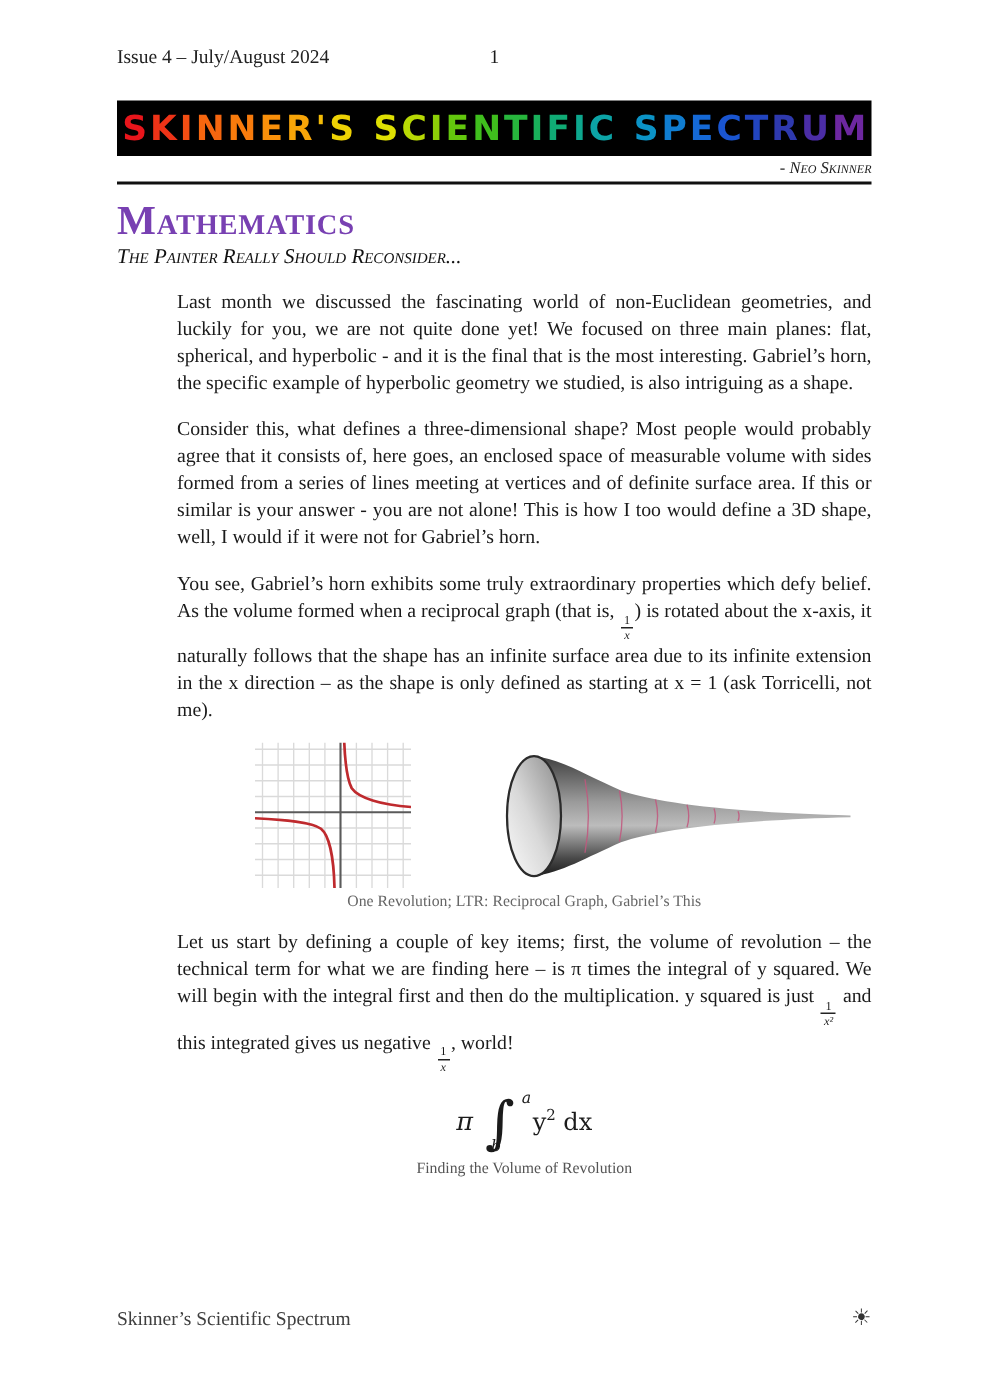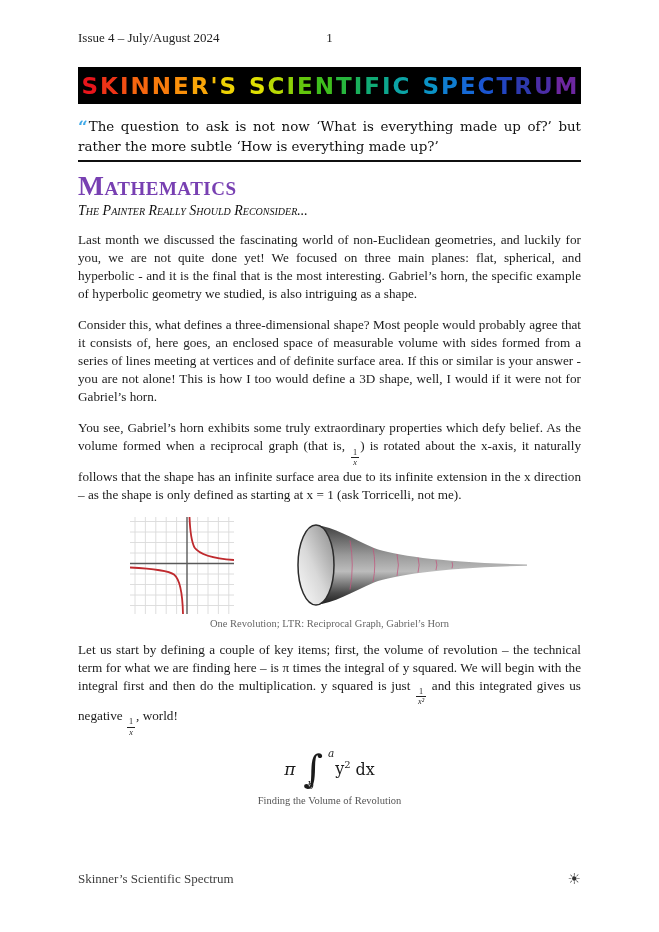--- a/index.html
+++ b/index.html
@@ -29,21 +29,21 @@
   .pull-quote{margin-top:13px;font-family:"DejaVu Serif",serif;font-size:13.4px;line-height:1.5;color:#111;text-align:justify;}
   .quote-mark{font-weight:bold;font-size:17px;line-height:0;vertical-align:-2px;margin-right:1px;}
   .quote-attribution{margin-top:2px;text-align:right;font-style:italic;font-variant:small-caps;font-size:11px;color:#222;}
   .divider{margin-top:3px;border:none;border-top:2.4px solid #101010;}
 
   
   .section-title{margin:6px 0 0;font-size:27.5px;font-weight:600;font-variant:small-caps;letter-spacing:0.5px;}
   .section-subtitle{margin:1px 0 0;font-size:14px;font-style:italic;font-variant:small-caps;color:#111;}
 
   
-  .article-body{margin-top:12px;}
+  .article-body{margin-top:12px;margin-left:40px;}
   .article-body p{font-size:13.2px;line-height:18px;text-align:justify;margin:0 0 13px;}
   .it{}
   .frac{display:inline-flex;flex-direction:column;text-align:center;vertical-align:-0.55em;font-size:0.62em;line-height:1.15;margin:0 1px;}
   .frac .num{border-bottom:1px solid #222;padding:0 2px;}
   .frac .den{font-style:italic;padding:0 2px;}
 
   
   .figure-row{display:flex;align-items:center;gap:62px;margin:4px 0 0 52px;}
   .figure-caption{text-align:center;font-size:10.5px;color:#666;margin:4px 0 12px;}
 
@@ -74,21 +74,21 @@
 
     <div class="header">
       <span class="issue-label">Issue 4 – July/August 2024</span>
       <span class="page-number">1</span>
     </div>
 
     <div class="masthead" style="background: rgb(0, 0, 0);">
       <span class="masthead-title"><span style="color: rgb(232, 21, 27);">S</span><span style="color: rgb(238, 51, 23);">K</span><span style="color: rgb(243, 78, 19);">I</span><span style="color: rgb(246, 102, 15);">N</span><span style="color: rgb(248, 123, 12);">N</span><span style="color: rgb(250, 144, 10);">E</span><span style="color: rgb(248, 165, 8);">R</span><span style="color: rgb(244, 188, 6);">'</span><span style="color: rgb(238, 210, 4);">S</span><span style="display: inline-block; width: 9px;"> </span><span style="color: rgb(223, 224, 2);">S</span><span style="color: rgb(184, 217, 4);">C</span><span style="color: rgb(141, 208, 7);">I</span><span style="color: rgb(99, 199, 13);">E</span><span style="color: rgb(63, 190, 29);">N</span><span style="color: rgb(39, 182, 61);">T</span><span style="color: rgb(25, 176, 91);">I</span><span style="color: rgb(16, 171, 117);">F</span><span style="color: rgb(13, 167, 142);">I</span><span style="color: rgb(12, 164, 166);">C</span><span style="display: inline-block; width: 9px;"> </span><span style="color: rgb(11, 147, 198);">S</span><span style="color: rgb(16, 125, 208);">P</span><span style="color: rgb(21, 105, 214);">E</span><span style="color: rgb(26, 85, 208);">C</span><span style="color: rgb(34, 69, 192);">T</span><span style="color: rgb(46, 57, 174);">R</span><span style="color: rgb(75, 45, 166);">U</span><span style="color: rgb(109, 39, 160);">M</span></span>
     </div>
 
-    <div class="pull-quote"><span class="quote-mark" style="color: rgb(63, 169, 232);">“</span><span>The question to ask is not now ‘What is everything made up of?’ but rather the more subtle ‘How is everything made up?’</span></div>
+    <div class="quote-attribution">- Neo Skinner</div>
     <hr class="divider">
 
     <h1 class="section-title" style="color: rgb(120, 64, 178);">Mathematics</h1>
     <div class="section-subtitle">The Painter Really Should Reconsider...</div>
 
     <div class="article-body">
       <div id="para-slot-1">
           <p><span>Last month we discussed the fascinating world of non-Euclidean geometries, and luckily for you, we are not quite done yet! We focused on three main planes: flat, spherical, and hyperbolic - and it is the final that is the most interesting. Gabriel’s horn, the specific example of hyperbolic geometry we studied, is also intriguing as a shape.</span></p>
           <p><span>Consider this, what defines a three-dimensional shape? Most people would probably agree that it consists of, here goes, an enclosed space of measurable volume with sides formed from a series of lines meeting at vertices and of definite surface area. If this or similar is your answer - you are not alone! This is how I too would define a 3D shape, well, I </span><span class="it">would</span><span> if it were not for Gabriel’s horn.</span></p>
           <p><span>You see, Gabriel’s horn exhibits some truly extraordinary properties which defy belief. As the volume formed when a reciprocal graph (that is, </span><span class="frac">
@@ -145,21 +145,21 @@
             <path d="M54,18.5 Q58.5,43 54,67.5"></path>
             <path d="M77,26 Q80.5,43 77,60"></path>
             <path d="M101,32 Q103.8,43 101,54"></path>
             <path d="M122,35.5 Q124.3,43 122,50.5"></path>
             <path d="M140,38 Q141.8,43 140,48"></path>
             <path d="M156,39.8 Q157.4,43 156,46.4"></path>
           </g>
           <ellipse cx="20" cy="43" rx="18" ry="40" fill="url(#bellGrad)" stroke="#2b2b2b" stroke-width="1.5"></ellipse>
         </svg>
       </div>
-      <div class="figure-caption">One Revolution; LTR: Reciprocal Graph, Gabriel’s Horn</div>
+      <div class="figure-caption">One Revolution; LTR: Reciprocal Graph, Gabriel’s This</div>
 
       <div id="para-slot-2">
           <p><span>Let us start by defining a couple of key items; first, the volume of revolution – the technical term for what we are finding here – is </span><span class="it">π</span><span> times the integral of </span><span class="it">y</span><span> squared. We will begin with the integral first and then do the multiplication. </span><span class="it">y</span><span> squared is just </span><span class="frac">
               <span class="num">1</span>
               <span class="den">x²</span>
             </span><span> and this integrated gives us negative </span><span class="frac">
               <span class="num">1</span>
               <span class="den">x</span>
             </span><span>, world!</span></p>
         </div>

